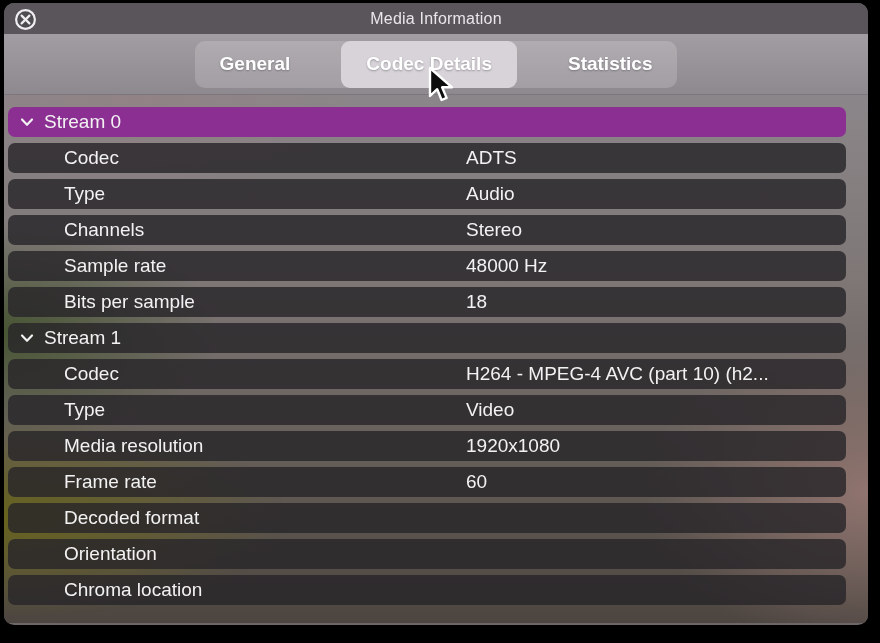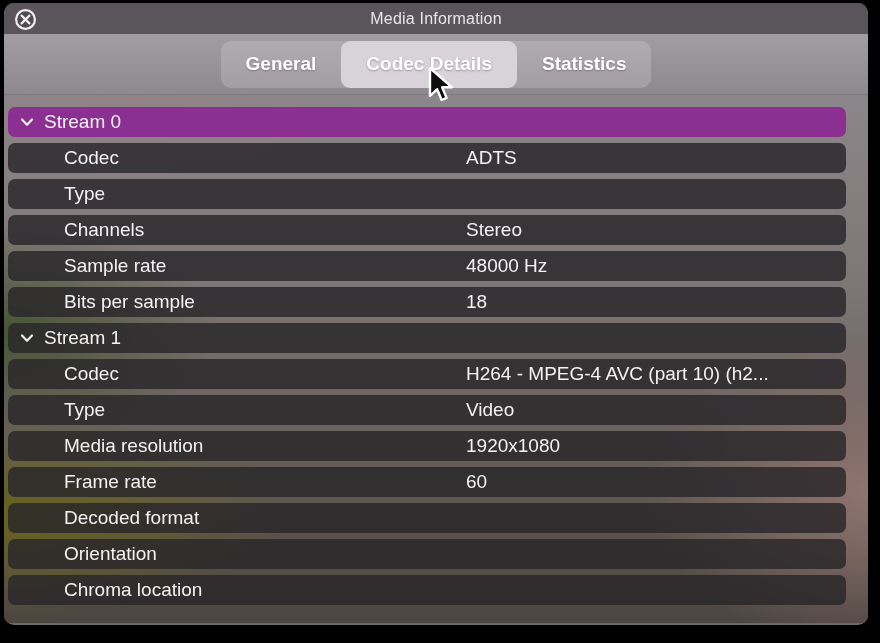--- a/index.html
+++ b/index.html
@@ -24,21 +24,21 @@
   }
   
   .toolbar {
     position:relative; height:60px;
     background:linear-gradient(#a29da2,#8e898f);
     border-bottom:1px solid rgba(55,50,55,0.35);
     display:flex; align-items:center; justify-content:center;
   }
   .segmented {
     display:flex; align-items:stretch; height:47px;
-    background:rgba(255,255,255,0.17); border-radius:10px;
+    background:rgba(255,255,255,0.17); border-radius:10px;gap:26px;
   }
   .segment {
     display:flex; align-items:center; padding:0 25px;
     color:#ffffff; font-size:19px; font-weight:600; border-radius:9px;
     text-shadow:0 1px 2px rgba(40,35,45,0.35); cursor:default; white-space:nowrap;
   }
   .segment.selected { background:var(--selected-tab,#d7d3d8); }
   
   .content {
     position:relative; height:528px;
@@ -117,20 +117,21 @@
     <span class="value"></span>
   </div>
           <div class="row item">
 
     <span class="label">Codec</span>
     <span class="value">ADTS</span>
   </div>
           <div class="row item">
 
     <span class="label">Type</span>
+    <span class="value">Audio</span>
   </div>
           <div class="row item">
 
     <span class="label">Channels</span>
     <span class="value">Stereo</span>
   </div>
           <div class="row item">
 
     <span class="label">Sample rate</span>
     <span class="value">48000 Hz</span>

